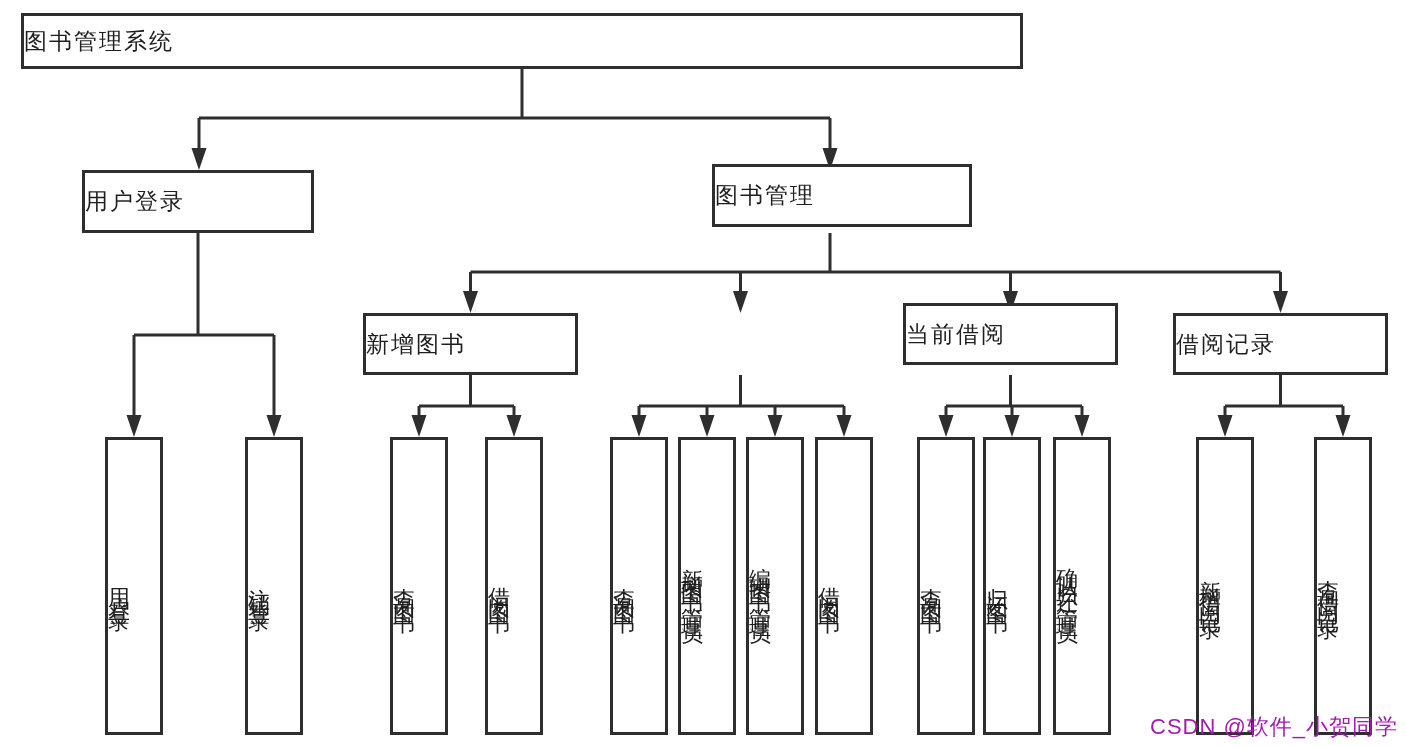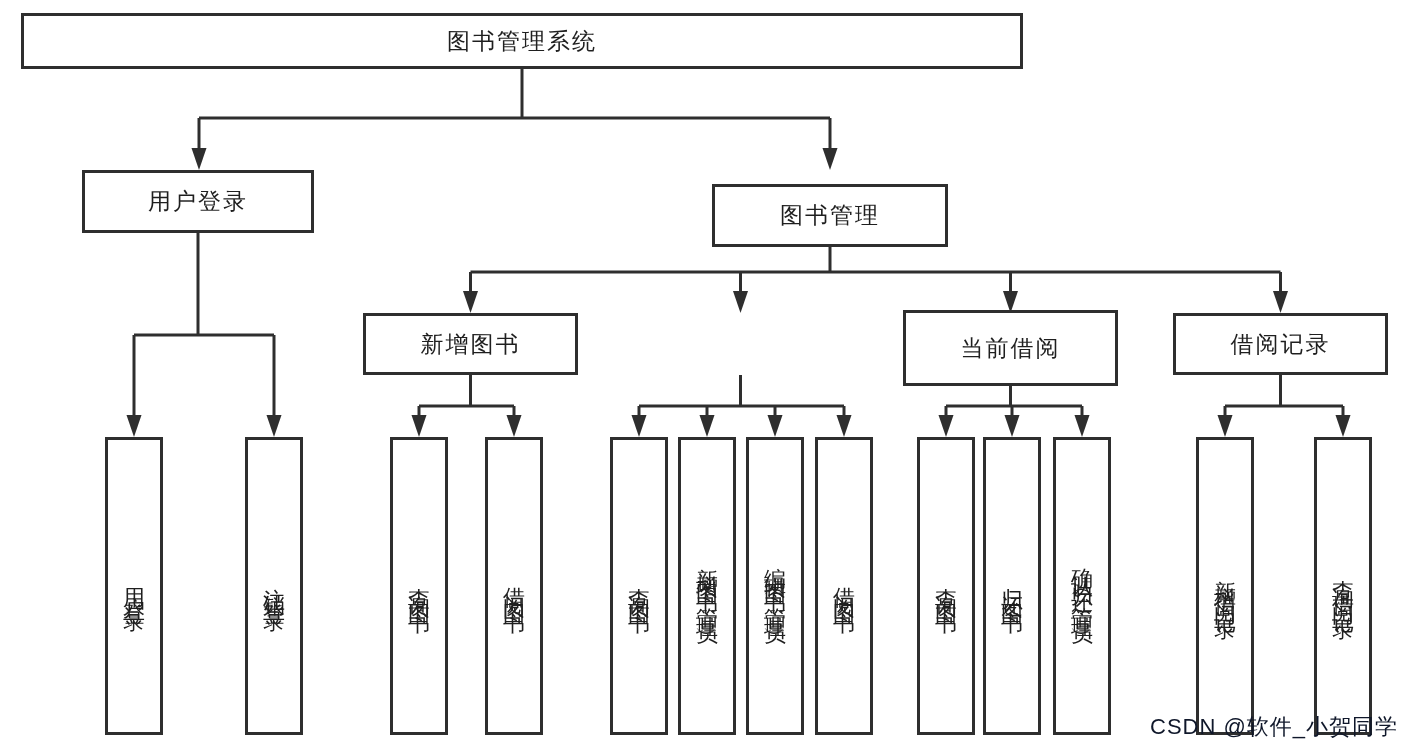--- a/index.html
+++ b/index.html
@@ -10,42 +10,42 @@
     font-family:"Liberation Sans","DejaVu Sans",sans-serif;
     color:#1f1f1f;
     overflow:hidden;
   }
   .connectors{position:absolute;left:0;top:0;z-index:1;}
   .box{
     position:absolute;
     box-sizing:border-box;
     background:#ffffff;
     border:3px solid #2e2e2e;
-    display:flex;align-items:center;justify-content:center;
+    display:flex;align-items:center;justify-content:flex-start;
     z-index:2;
   }
   .box.h span{
     font-size:23px;
     letter-spacing:2px;
     white-space:nowrap;
   }
   .box.v span{
     writing-mode:vertical-rl;
     text-orientation:mixed;
     font-size:22px;
     letter-spacing:8px;
     line-height:1;
     white-space:nowrap;
   }
   .watermark{
     position:absolute;
     left:1150px;top:712px;
     font-size:22px;
     letter-spacing:1px;
-    color:#0f172a;
+    color:#a21caf;
     z-index:5;
     white-space:nowrap;
   }
 </style>
 </head>
 <body>
 
 <div class="canvas">
 
   <svg class="connectors" width="1405" height="747" viewBox="0 0 1405 747" id="connector-svg">
@@ -103,28 +103,28 @@
       <polygon points="1335.5,415 1350.5,415 1343,437" fill="#2e2e2e"></polygon>
     </svg>
 
   <div class="box h" style="left:21px;top:13px;width:1002px;height:56px">
     <span>图书管理系统</span>
   </div>
 
   <div class="box h" style="left:82px;top:170px;width:232px;height:63px">
     <span>用户登录</span>
   </div>
-  <div class="box h" style="left:712px;top:184px;width:236px;height:63px">
+  <div class="box h" style="left:712px;top:164px;width:260px;height:63px">
     <span>图书管理</span>
   </div>
 
   <div class="box h" style="left:363px;top:313px;width:215px;height:62px">
     <span>新增图书</span>
   </div>
-  <div class="box h" style="left:903px;top:310px;width:215px;height:76px">
+  <div class="box h" style="left:903px;top:303px;width:215px;height:62px">
     <span>当前借阅</span>
   </div>
   <div class="box h" style="left:1173px;top:313px;width:215px;height:62px">
     <span>借阅记录</span>
   </div>
 
   <div class="box v" style="left:105px;top:437px;width:58px;height:298px">
     <span>用户登录</span>
   </div>
   <div class="box v" style="left:245px;top:437px;width:58px;height:298px">

